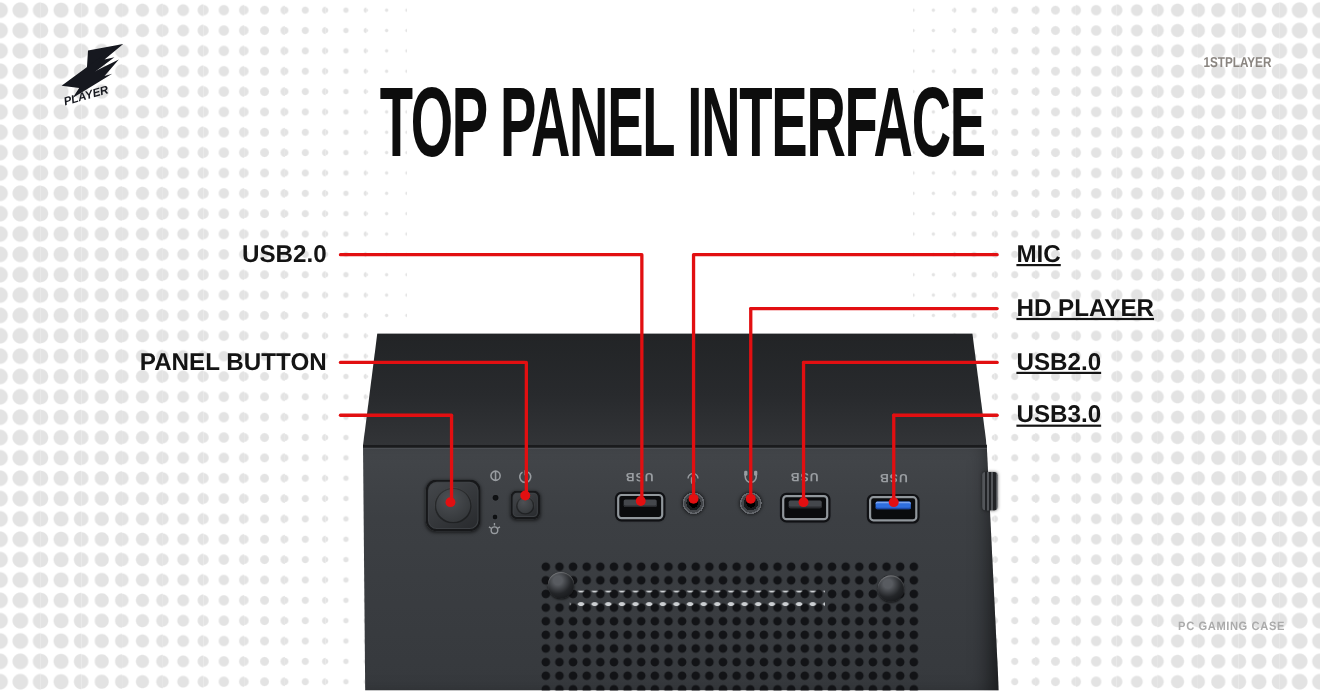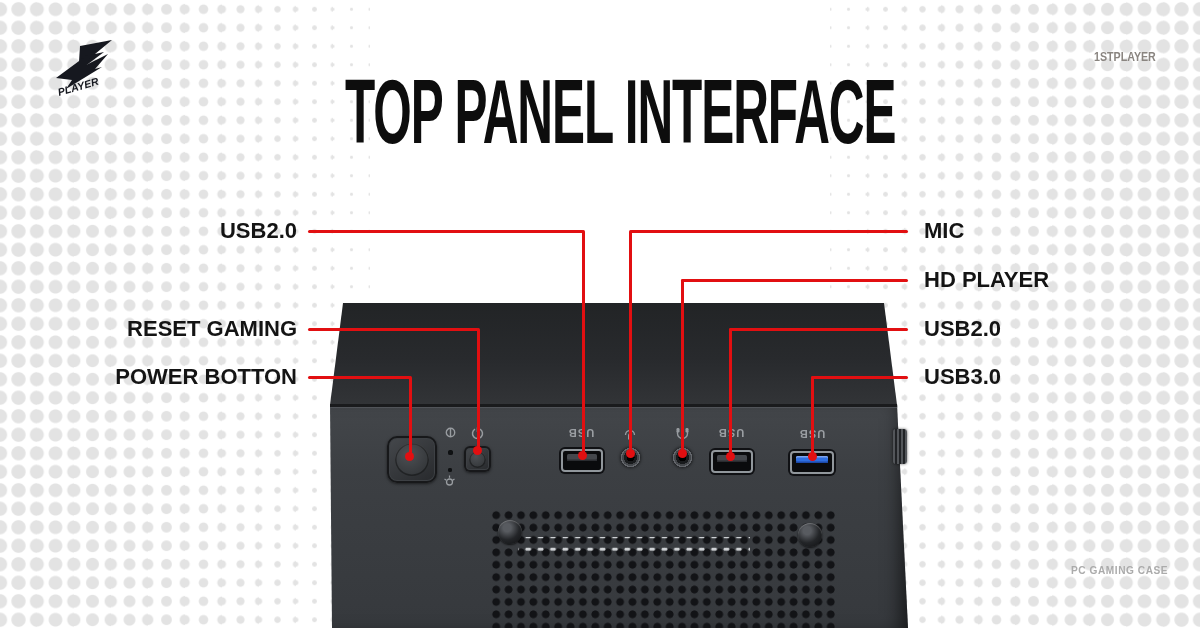--- a/index.html
+++ b/index.html
@@ -18,21 +18,21 @@
     font-size:13px;font-weight:bold;letter-spacing:0px;transform:scaleX(.82);transform-origin:left center;}
   #tagline{position:absolute;left:1071px;top:564px;z-index:5;color:#ababab;
     font-size:11px;font-weight:bold;letter-spacing:.6px;transform:scaleX(.92);transform-origin:left center;}
   
   #title-wrap{position:absolute;left:20px;top:76px;width:1200px;text-align:center;z-index:5;}
   #title{display:inline-block;font-size:90px;line-height:72px;font-weight:bold;color:#0d0d0d;
     letter-spacing:-2px;transform:scaleX(.55);transform-origin:center top;white-space:nowrap;}
   
   .lbl{position:absolute;z-index:6;color:#141414;font-size:22px;font-weight:bold;
     letter-spacing:0px;transform:translateY(-50%);white-space:nowrap;}
-  .lbl.r{text-align:left;}
+  .lbl.r{text-align:left;text-decoration:underline;}
   .lbl.l{text-align:right;}
   
   .hline,.vline{position:absolute;background:#e20f11;z-index:4;border-radius:2px;}
   .hline{height:2.5px;}
   .vline{width:2.5px;}
   .tip{position:absolute;width:9px;height:9px;border-radius:50%;background:#e20f11;z-index:4;}
   
   .case-part{position:absolute;z-index:2;}
   #bezel{left:330px;top:303px;width:567px;height:102px;
     background:linear-gradient(180deg,#222426 0%,#282a2d 55%,#323437 100%);
@@ -203,20 +203,19 @@
 
   <div class="hline" style="left:729px;top:328px;width:179px"></div>
   <div class="vline" style="left:729px;top:328px;height:128px"></div>
   <div class="tip" style="left:726px;top:452px"></div>
 
   <div class="hline" style="left:811px;top:376px;width:97px"></div>
   <div class="vline" style="left:811px;top:376px;height:82px"></div>
   <div class="tip" style="left:808px;top:452px"></div>
 
   <div class="lbl l" style="right:903px;top:231px">USB2.0</div>
-  <div class="lbl l" style="right:903px;top:329px">RESET GAMING</div>
-  <div class="lbl l" style="right:903px;top:377px">POWER BOTTON</div>
+  <div class="lbl l" style="right:903px;top:329px">PANEL BUTTON</div>
   <div class="lbl r" style="left:924px;top:231px">MIC</div>
   <div class="lbl r" style="left:924px;top:280px">HD PLAYER</div>
   <div class="lbl r" style="left:924px;top:329px">USB2.0</div>
   <div class="lbl r" style="left:924px;top:377px">USB3.0</div>
 
 </div>
 
 </body></html>

